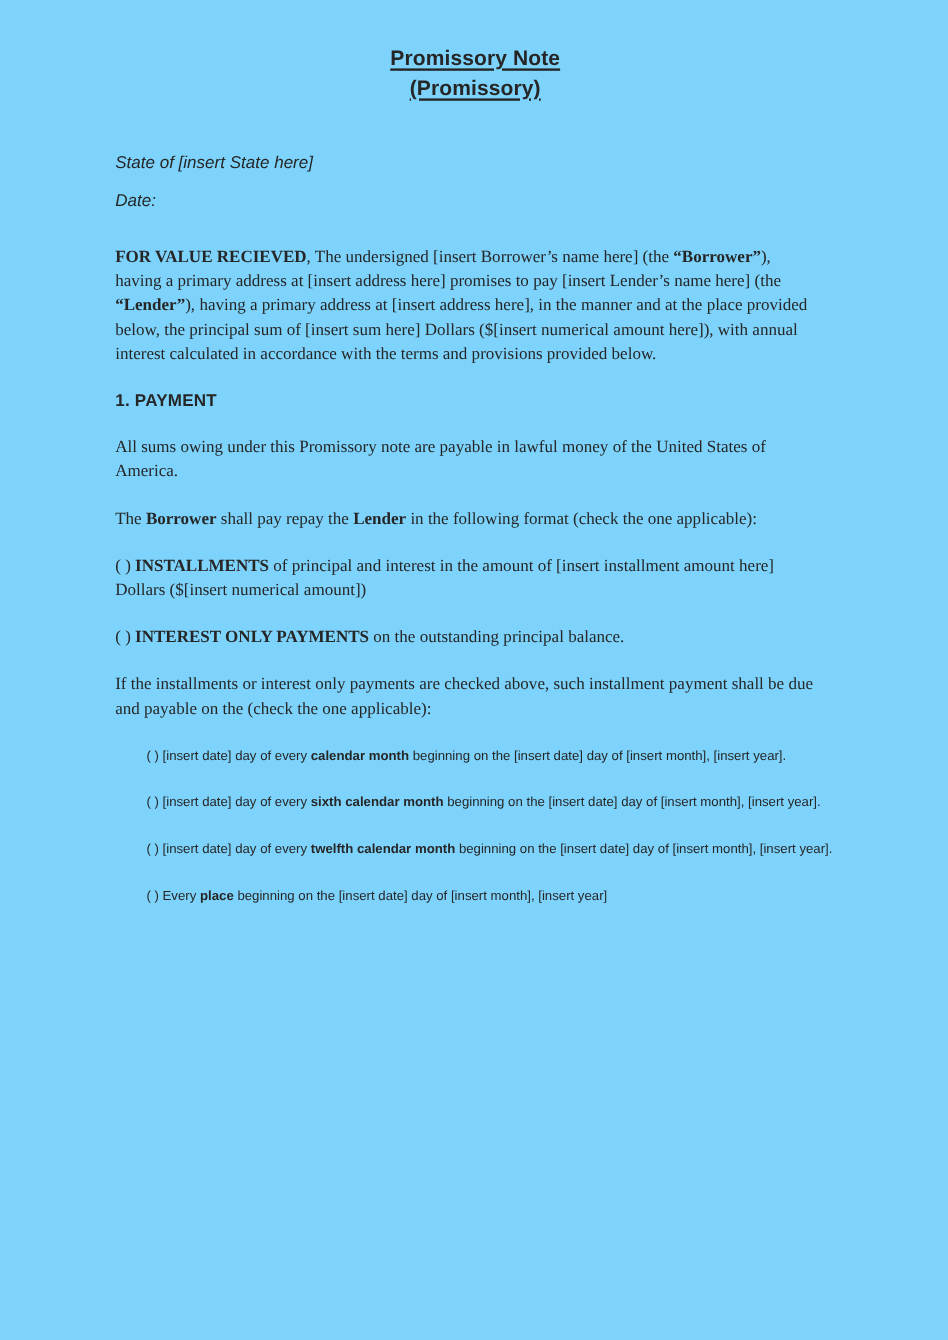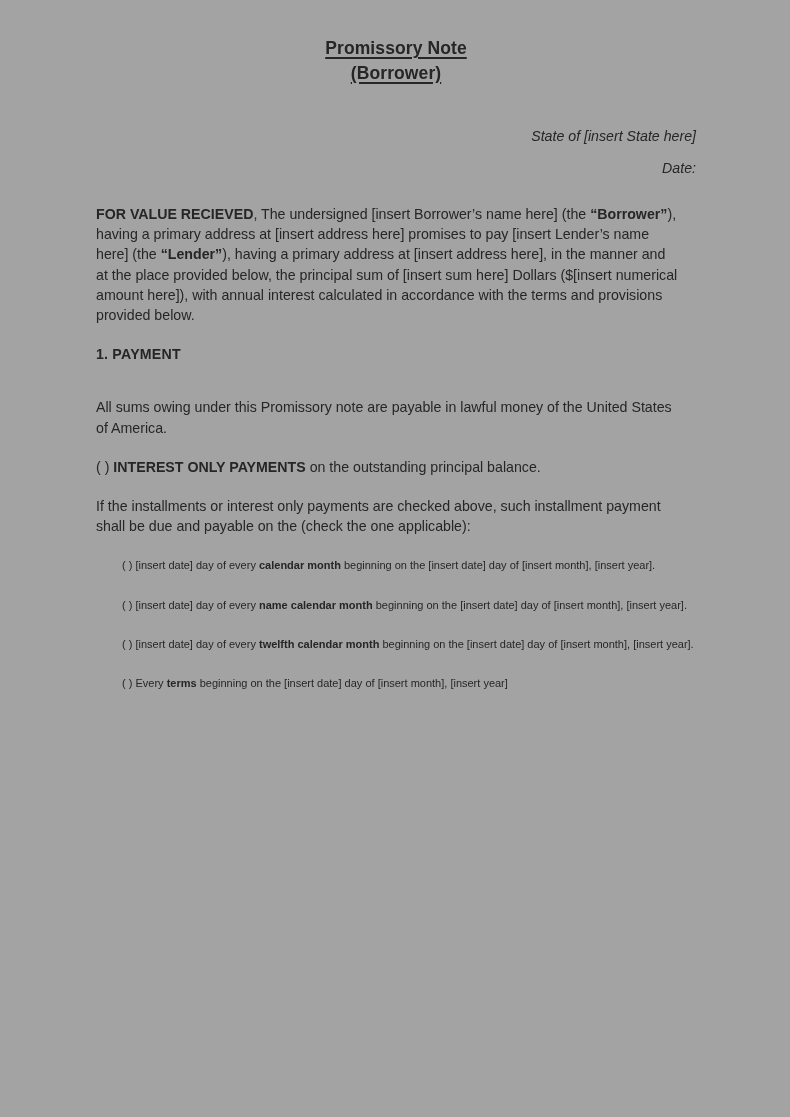--- a/index.html
+++ b/index.html
@@ -11,21 +11,21 @@
     width: 790px;
     height: 1117px;
     font-family: "Liberation Sans", sans-serif;
     color: #262626;
     -webkit-font-smoothing: antialiased;
   }
   .page {
     position: relative;
     width: 790px;
     height: 1117px;
-    background: #a3a3a3;
+    background: #7dd3fc;
     box-sizing: border-box;
   }
   .content {
     position: absolute;
     left: 96px;
     top: 36px;
     width: 600px;
   }
 
   
@@ -38,41 +38,42 @@
     margin: 0;
   }
   .doc-title .u {
     text-decoration: underline;
     text-underline-offset: 2.5px;
     text-decoration-thickness: 1.6px;
   }
 
   
   .centered-italic {
-    text-align: right;
+    text-align: left;
     font-style: italic;
     font-size: 14.2px;
     line-height: 20px;
     margin: 0;
   }
   .gap-state { height: 40px; }
   .gap-date  { height: 12px; }
   .gap-body  { height: 26px; }
 
   
   p.body {
     margin: 0 16px 19px 0;
     font-size: 14.2px;
     line-height: 20.2px;
     text-align: left;
+    font-family: Liberation Serif, serif;
   }
   p.body:last-child { margin-bottom: 0; }
 
   .heading {
-    margin: 0 0 33px 0;
+    margin: 0 0 19px 0;
     font-size: 14.2px;
     line-height: 20.2px;
     font-weight: bold;
     letter-spacing: 0.2px;
   }
 
   
   p.indented {
     margin: 0 0 19px 0;
     padding-left: 26px;
@@ -84,49 +85,51 @@
   .nb { white-space: nowrap; }
 </style>
 </head>
 <body>
 
 <div class="page">
   <div class="content">
 
     <div class="doc-title">
       <div><span class="u">Promissory Note</span></div>
-      <div><span class="u">(Borrower)</span></div>
+      <div><span class="u">(Promissory)</span></div>
     </div>
 
     <div class="gap-state"></div>
 
     <p class="centered-italic">State of [insert State here]</p>
 
     <div class="gap-date"></div>
 
     <p class="centered-italic">Date:</p>
 
     <div class="gap-body"></div>
 
     <p class="body"><b>FOR VALUE RECIEVED</b><span>, The undersigned [insert Borrower’s name here] (the </span><b>“Borrower”</b><span>), having a primary address at [insert address here] promises to pay [insert Lender’s name here] (the </span><b>“Lender”</b><span>), having a primary address at [insert address here], in the manner and at the place provided below, the principal sum of [insert sum here] Dollars ($[insert numerical amount here]), with annual interest calculated in accordance with the terms and provisions provided below.</span></p>
 
     <p class="heading">1.  PAYMENT</p>
 
     <p class="body">All sums owing under this Promissory note are payable in lawful money of the United States of America.</p>
 
+    <p class="body"><span>The </span><b>Borrower</b><span> shall pay repay the </span><b>Lender</b><span> in the following format (check the one applicable):</span></p>
 
 
+    <p class="body"><span class="nb">(   ) </span><b>INSTALLMENTS</b><span> of principal and interest in the amount of [insert installment amount here] Dollars ($[insert numerical amount])</span></p>
 
     <p class="body"><span class="nb">(   ) </span><b>INTEREST ONLY PAYMENTS</b><span> on the outstanding principal balance.</span></p>
 
     <p class="body">If the installments or interest only payments are checked above, such installment payment shall be due and payable on the (check the one applicable):</p>
 
     <p class="indented"><span class="nb">(   ) </span><span>[insert date] day of every </span><b>calendar month</b><span> beginning on the [insert date] day of [insert month], [insert year].</span></p>
 
 
-    <p class="indented"><span class="nb">(   ) </span><span>[insert date] day of every </span><b>name calendar month</b><span> beginning on the [insert date] day of [insert month], [insert year].</span></p>
+    <p class="indented"><span class="nb">(   ) </span><span>[insert date] day of every </span><b>sixth calendar month</b><span> beginning on the [insert date] day of [insert month], [insert year].</span></p>
 
     <p class="indented"><span class="nb">(   ) </span><span>[insert date] day of every </span><b>twelfth calendar month</b><span> beginning on the [insert date] day of [insert month], [insert year].</span></p>
 
-    <p class="indented"><span class="nb">(   ) </span><span>Every </span><b>terms</b><span> beginning on the [insert date] day of [insert month], [insert year]</span></p>
+    <p class="indented"><span class="nb">(   ) </span><span>Every </span><b>place</b><span> beginning on the [insert date] day of [insert month], [insert year]</span></p>
 
   </div>
 </div>
 
 </body></html>

